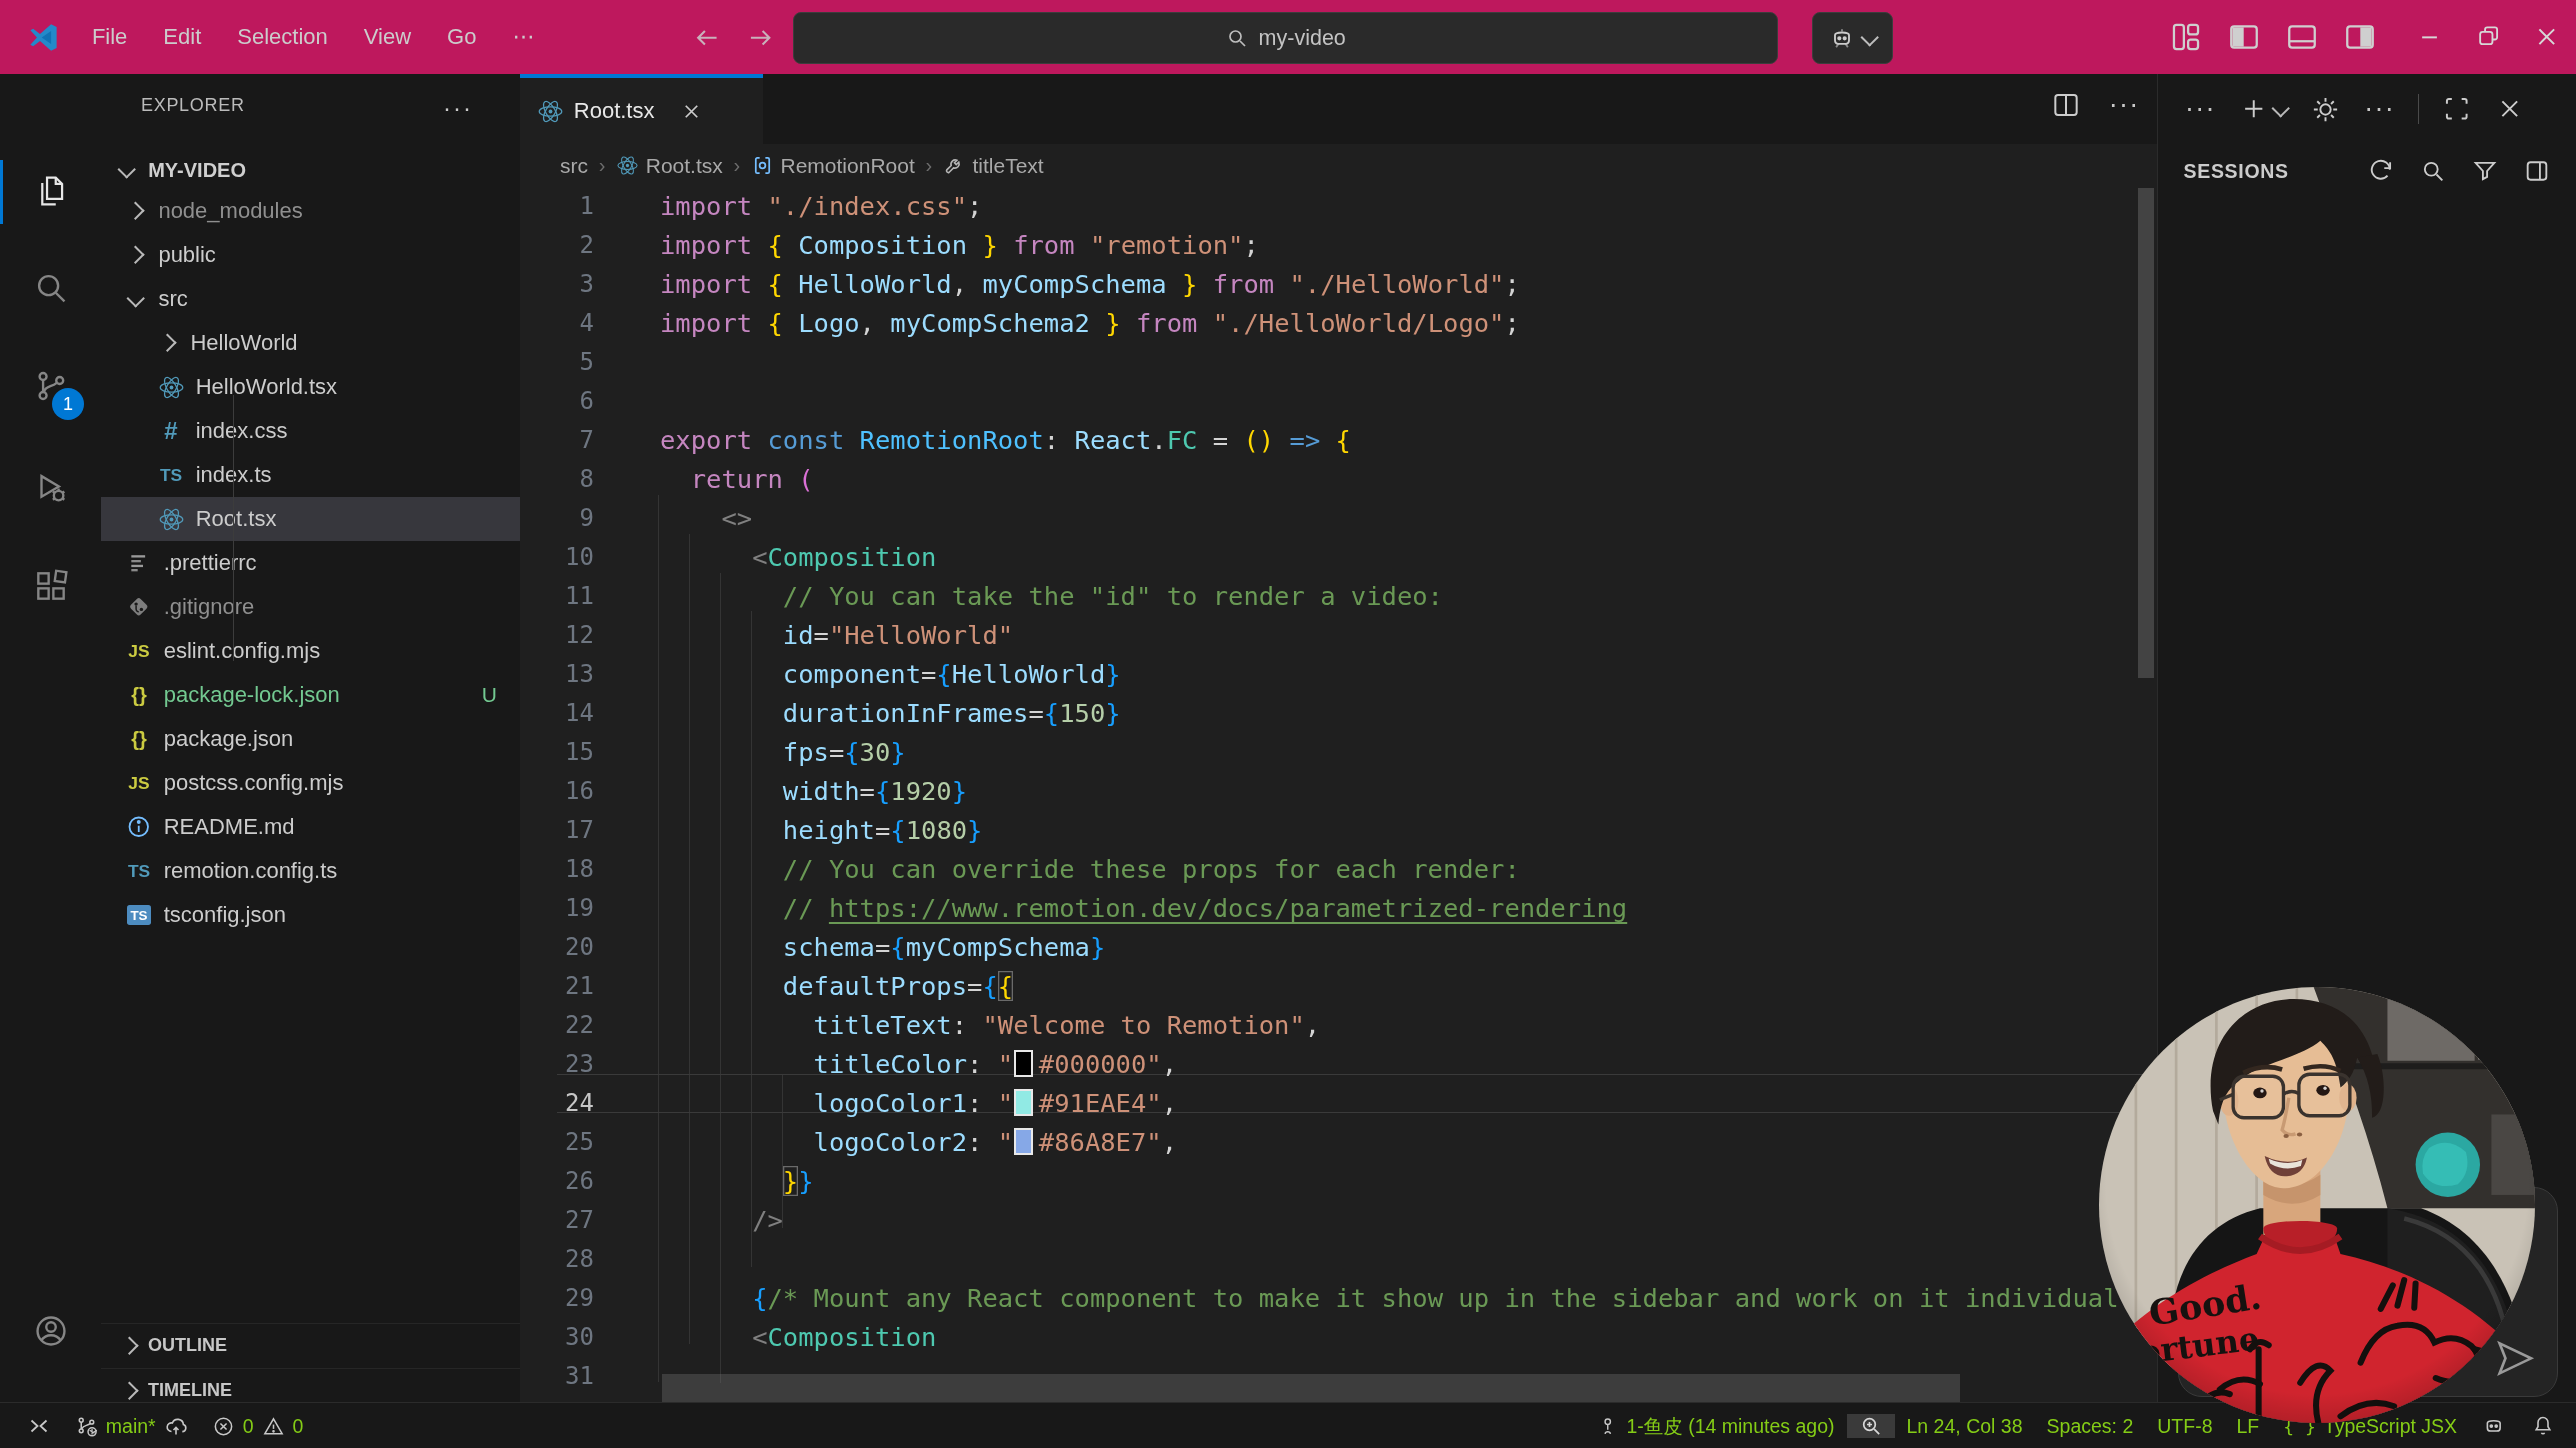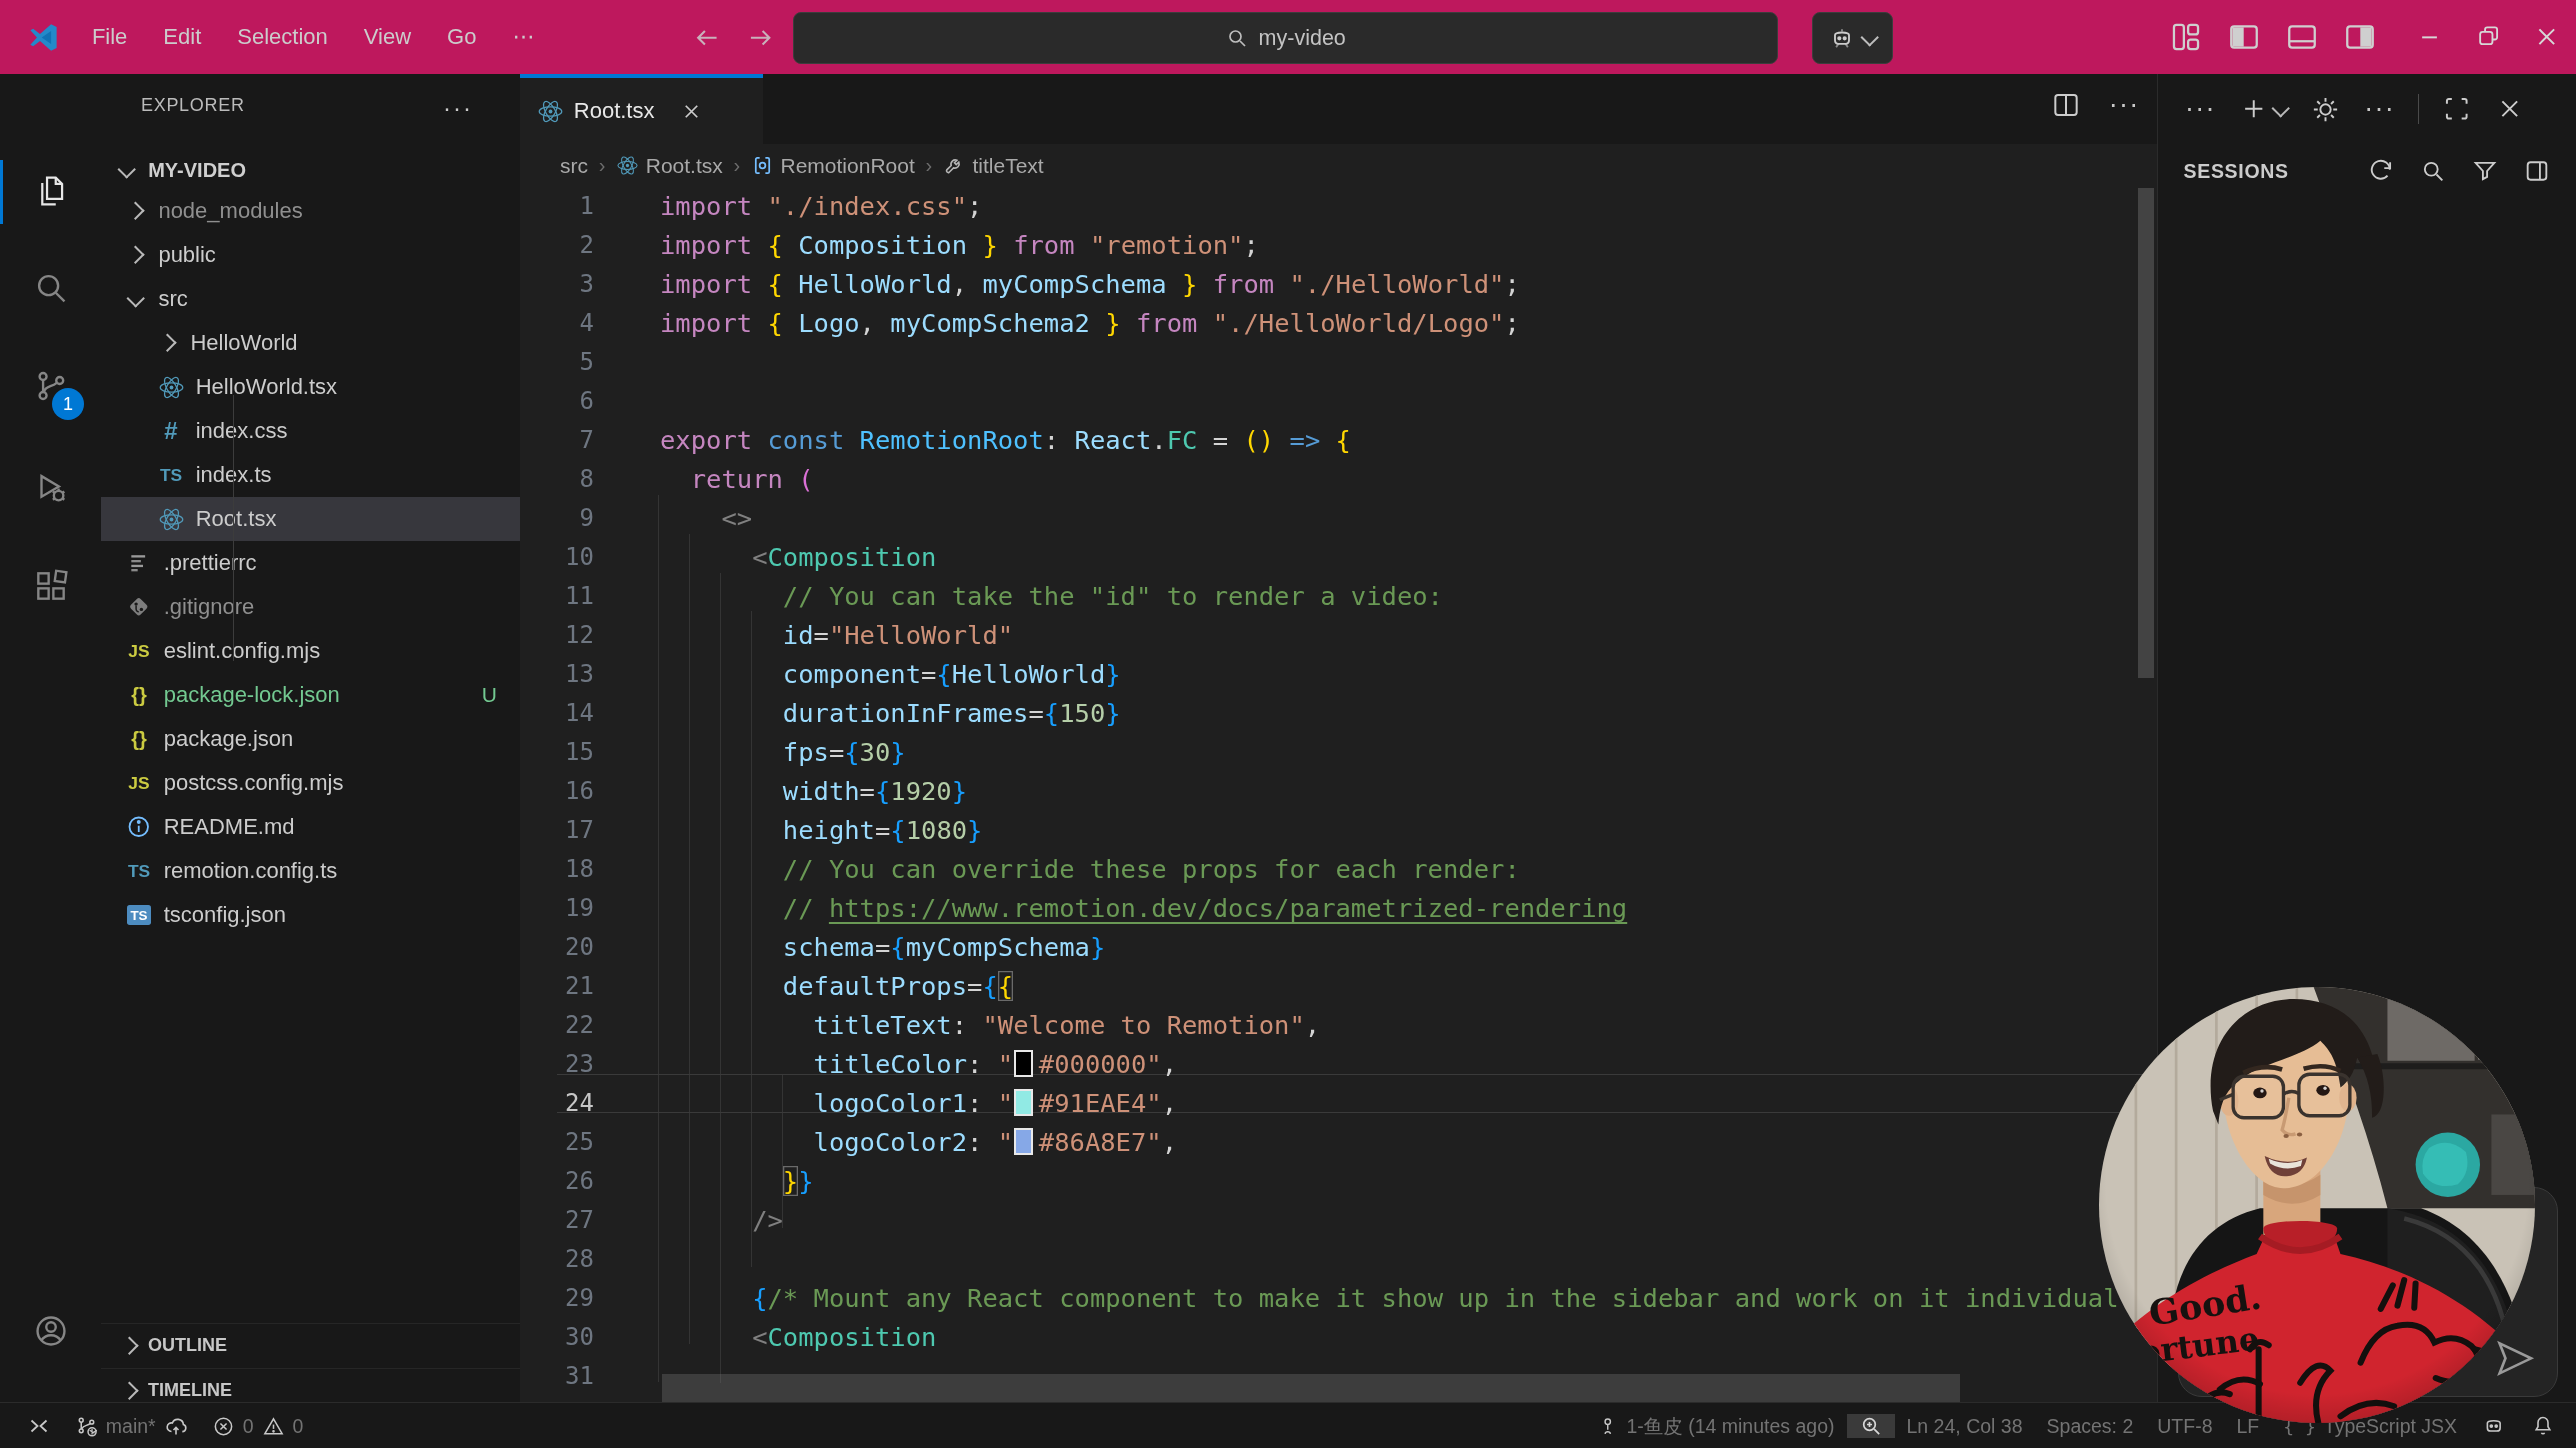--- a/index.html
+++ b/index.html
@@ -80,21 +80,21 @@
   #rp-head{left:0;top:0;width:100%;height:70px;display:flex;align-items:center;gap:23px;padding-left:27px;box-sizing:border-box;}
   #rp-sessions{left:0;top:70px;width:100%;height:54px;display:flex;align-items:center;padding:0 25.5px;box-sizing:border-box;}
   #sessions-title{font-weight:bold;font-size:19.5px;letter-spacing:0.7px;color:#cccccc;}
   #rp-sess-icons{margin-left:auto;display:flex;gap:24px;align-items:center;}
   #rp-input{left:20px;top:1113px;width:378px;height:208px;background:#242424;border:1.3px solid #3a3a3a;border-radius:24px;}
   #send-btn{left:332px;top:1261px;width:47px;height:47px;display:flex;align-items:center;justify-content:center;}
   .dots{font-size:27px;color:#c8c8c8;letter-spacing:1.3px;line-height:13.4px;}
 
   
   #statusbar{left:0;top:1402px;width:2576px;height:47px;background:#181818;border-top:1.3px solid #2b2b2b;
-             display:flex;align-items:center;font-size:19.5px;color:#737373;box-sizing:border-box;}
+             display:flex;align-items:center;font-size:19.5px;color:#84cc16;box-sizing:border-box;}
   .sb-item{display:flex;align-items:center;gap:8px;padding:0 12px;height:100%;}
   #sb-left{display:flex;align-items:center;margin-left:14.8px;}
   #sb-right{display:flex;align-items:center;margin-left:auto;margin-right:9.4px;}
   #sb-zoom{background:#3a3a3a;}
 
   
   #webcam{left:2099px;top:987px;width:436px;height:436px;border-radius:50%;overflow:hidden;z-index:60;}
 </style>
 </head>
 <body>

